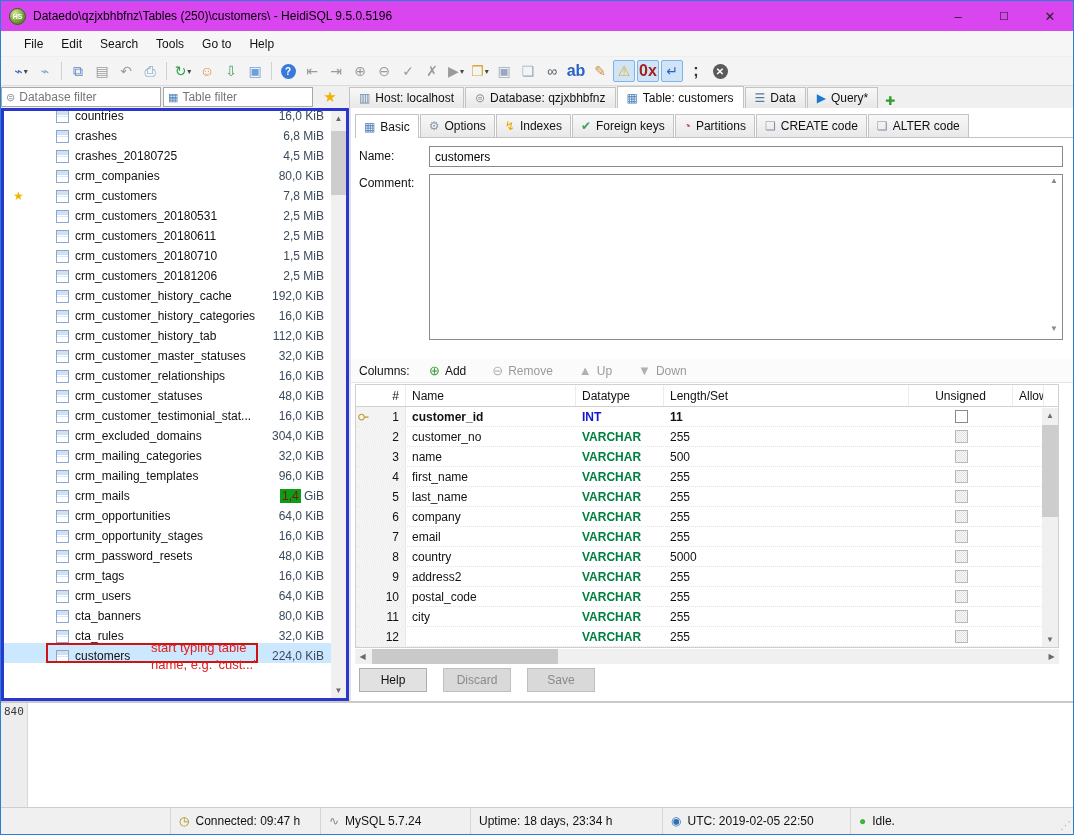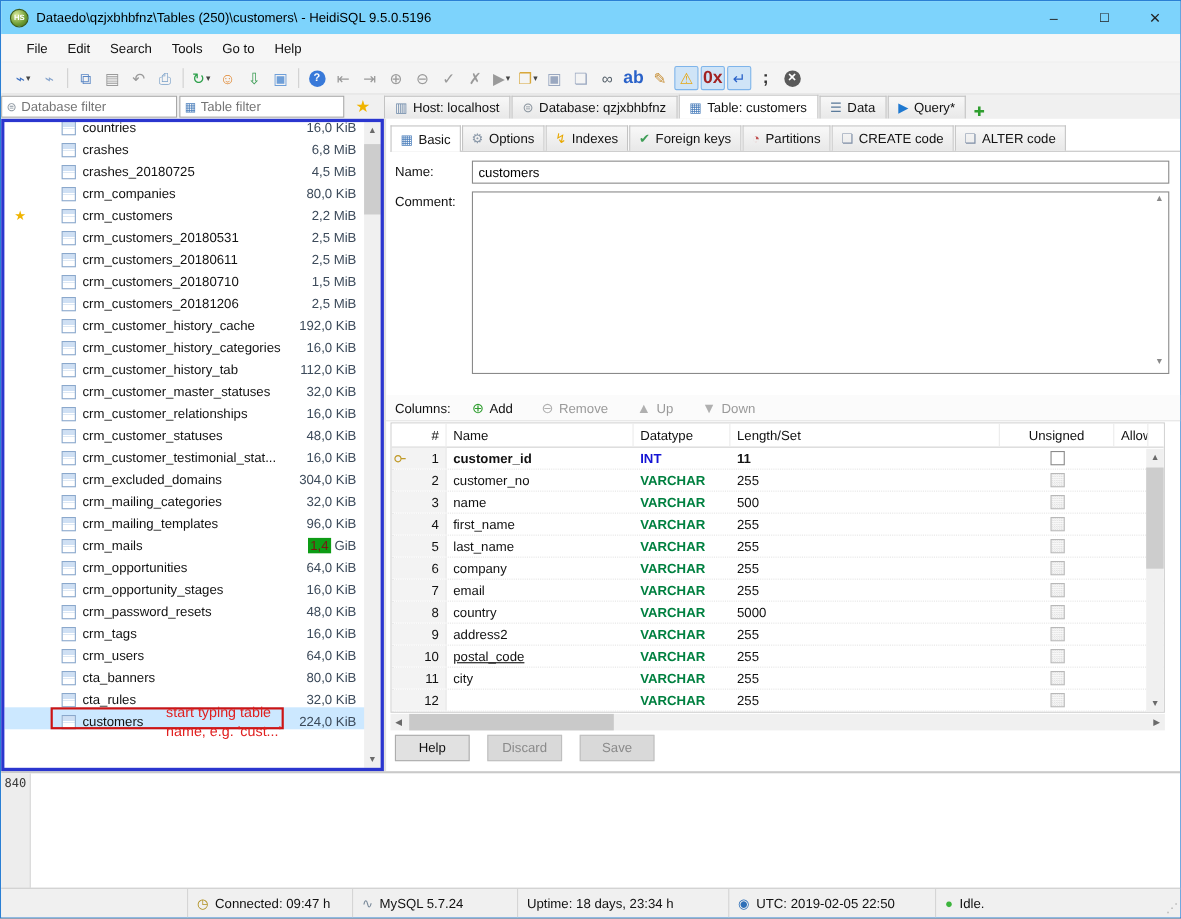--- a/index.html
+++ b/index.html
@@ -1,20 +1,20 @@
 <!DOCTYPE html>
 <html><head>
 <meta charset="utf-8">
 <style>
   * { box-sizing: border-box; margin: 0; padding: 0; }
   body { font-family: "Liberation Sans", sans-serif; font-size: 12px; color: #111; background: #444; }
   .win { width: 1074px; height: 835px; position: relative; background: #f0f0f0; border: 1px solid #2a7fd4; overflow: hidden; }
 
   
-  .titlebar { height: 30px; background: #7dd3fc; display: flex; align-items: center; padding-left: 8px; }
+  .titlebar { height: 30px; background: #d946ef; display: flex; align-items: center; padding-left: 8px; }
   .appicon { width: 17px; height: 17px; border-radius: 50%; background: radial-gradient(circle at 35% 30%, #d8e89a, #6d9c33 60%, #41691c); border: 1px solid #3c5c1c; color: #fff; font-size: 7px; font-weight: bold; display: flex; align-items: center; justify-content: center; margin-right: 7px; }
   .titletext { flex: 1; font-size: 12px; color: #000; white-space: nowrap; overflow: hidden; }
   .capbtns { display: flex; height: 100%; }
   .capbtn { width: 46px; display: flex; align-items: center; justify-content: center; font-size: 13px; color: #222; }
   .capbtn.max { font-size: 11px; }
 
   
   .menubar { height: 26px; background: #f6f6f6; display: flex; align-items: center; padding-left: 14px; border-bottom: 1px solid #eee; }
   .menuitem { padding: 4px 9px; color: #111; }
 
@@ -295,21 +295,21 @@
             </div>
             <div class="trow">
               <span class="ticon"></span>
               <span class="tname">crm_companies</span>
               <span class="tsize">80,0 KiB</span>
             </div>
             <div class="trow">
               <span class="fav">★</span>
               <span class="ticon"></span>
               <span class="tname">crm_customers</span>
-              <span class="tsize">2,2 MiB</span>
+              <span class="tsize">7,8 MiB</span>
             </div>
             <div class="trow">
               <span class="ticon"></span>
               <span class="tname">crm_customers_20180531</span>
               <span class="tsize">2,5 MiB</span>
             </div>
             <div class="trow">
               <span class="ticon"></span>
               <span class="tname">crm_customers_20180611</span>
               <span class="tsize">2,5 MiB</span>
@@ -581,21 +581,21 @@
               <div class="gcell numcell" style="width: 50px;">9</div>
               <div class="gcell" style="width: 170px;">address2</div>
               <div class="gcell" style="width: 88px; color: rgb(0, 128, 64); font-weight: bold;">VARCHAR</div>
               <div class="gcell" style="width: 245px;">255</div>
               <div class="gcell" style="width: 104px; justify-content: center;">
                 <span class="chk dith"></span>
               </div>
             </div>
             <div class="grow">
               <div class="gcell numcell" style="width: 50px;">10</div>
-              <div class="gcell" style="width: 170px; text-decoration: underline;">postal_code</div>
+              <div class="gcell" style="width: 170px;">postal_code</div>
               <div class="gcell" style="width: 88px; color: rgb(0, 128, 64); font-weight: bold;">VARCHAR</div>
               <div class="gcell" style="width: 245px;">255</div>
               <div class="gcell" style="width: 104px; justify-content: center;">
                 <span class="chk dith"></span>
               </div>
             </div>
             <div class="grow">
               <div class="gcell numcell" style="width: 50px;">11</div>
               <div class="gcell" style="width: 170px;">city</div>
               <div class="gcell" style="width: 88px; color: rgb(0, 128, 64); font-weight: bold;">VARCHAR</div>

